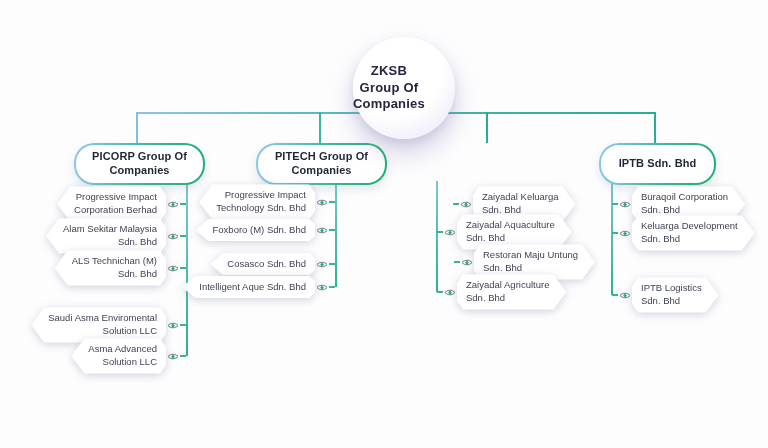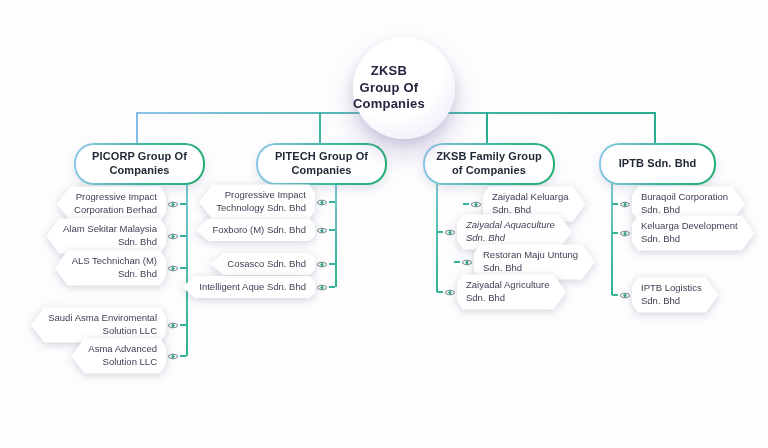--- a/index.html
+++ b/index.html
@@ -61,24 +61,20 @@
   </div>
 
   <div class="gpill" style="left:74px;width:127px;">
     <div class="inner">PICORP Group Of
 Companies</div>
   </div>
   <div class="gpill" style="left:256px;width:127px;">
     <div class="inner">PITECH Group Of
 Companies</div>
   </div>
-  <div class="gpill" style="left:423px;width:128px;">
-    <div class="inner">ZKSB Family Group
-of Companies</div>
-  </div>
   <div class="gpill" style="left:599px;width:113px;">
     <div class="inner">IPTB Sdn. Bhd</div>
   </div>
 
   <div class="row to-right" style="left:27px;top:189px;width:159px;height:30px;">
     <div class="tagwrap">
         <div class="tag point-left">Progressive Impact
 Corporation Berhad</div>
       </div>
     <svg class="eye" viewBox="0 0 24 16">
@@ -167,32 +163,32 @@
     <div class="tagwrap">
         <div class="tag point-left">Intelligent Aque Sdn. Bhd</div>
       </div>
     <svg class="eye" viewBox="0 0 24 16">
         <path d="M2 8C7 2 17 2 22 8C17 14 7 14 2 8Z" fill="none" stroke="#5c7a76" stroke-width="2"></path>
         <circle cx="12" cy="8" r="3.2" fill="#2aa38b"></circle>
       </svg>
     <div class="tick"></div>
   </div>
 
-  <div class="row" style="left:463px;top:189px;width:152px;height:30px;">
+  <div class="row" style="left:453px;top:189px;width:152px;height:30px;">
     <div class="tick"></div>
     <svg class="eye" viewBox="0 0 24 16">
         <path d="M2 8C7 2 17 2 22 8C17 14 7 14 2 8Z" fill="none" stroke="#5c7a76" stroke-width="2"></path>
         <circle cx="12" cy="8" r="3.2" fill="#2aa38b"></circle>
       </svg>
     <div class="tagwrap">
         <div class="tag point-right">Zaiyadal Keluarga
 Sdn. Bhd</div>
       </div>
   </div>
-  <div class="row" style="left:437px;top:217px;width:152px;height:30px;font-style:italic;">
+  <div class="row" style="left:437px;top:217px;width:152px;height:30px;">
     <div class="tick"></div>
     <svg class="eye" viewBox="0 0 24 16">
         <path d="M2 8C7 2 17 2 22 8C17 14 7 14 2 8Z" fill="none" stroke="#5c7a76" stroke-width="2"></path>
         <circle cx="12" cy="8" r="3.2" fill="#2aa38b"></circle>
       </svg>
     <div class="tagwrap">
         <div class="tag point-right">Zaiyadal Aquaculture
 Sdn. Bhd</div>
       </div>
   </div>

